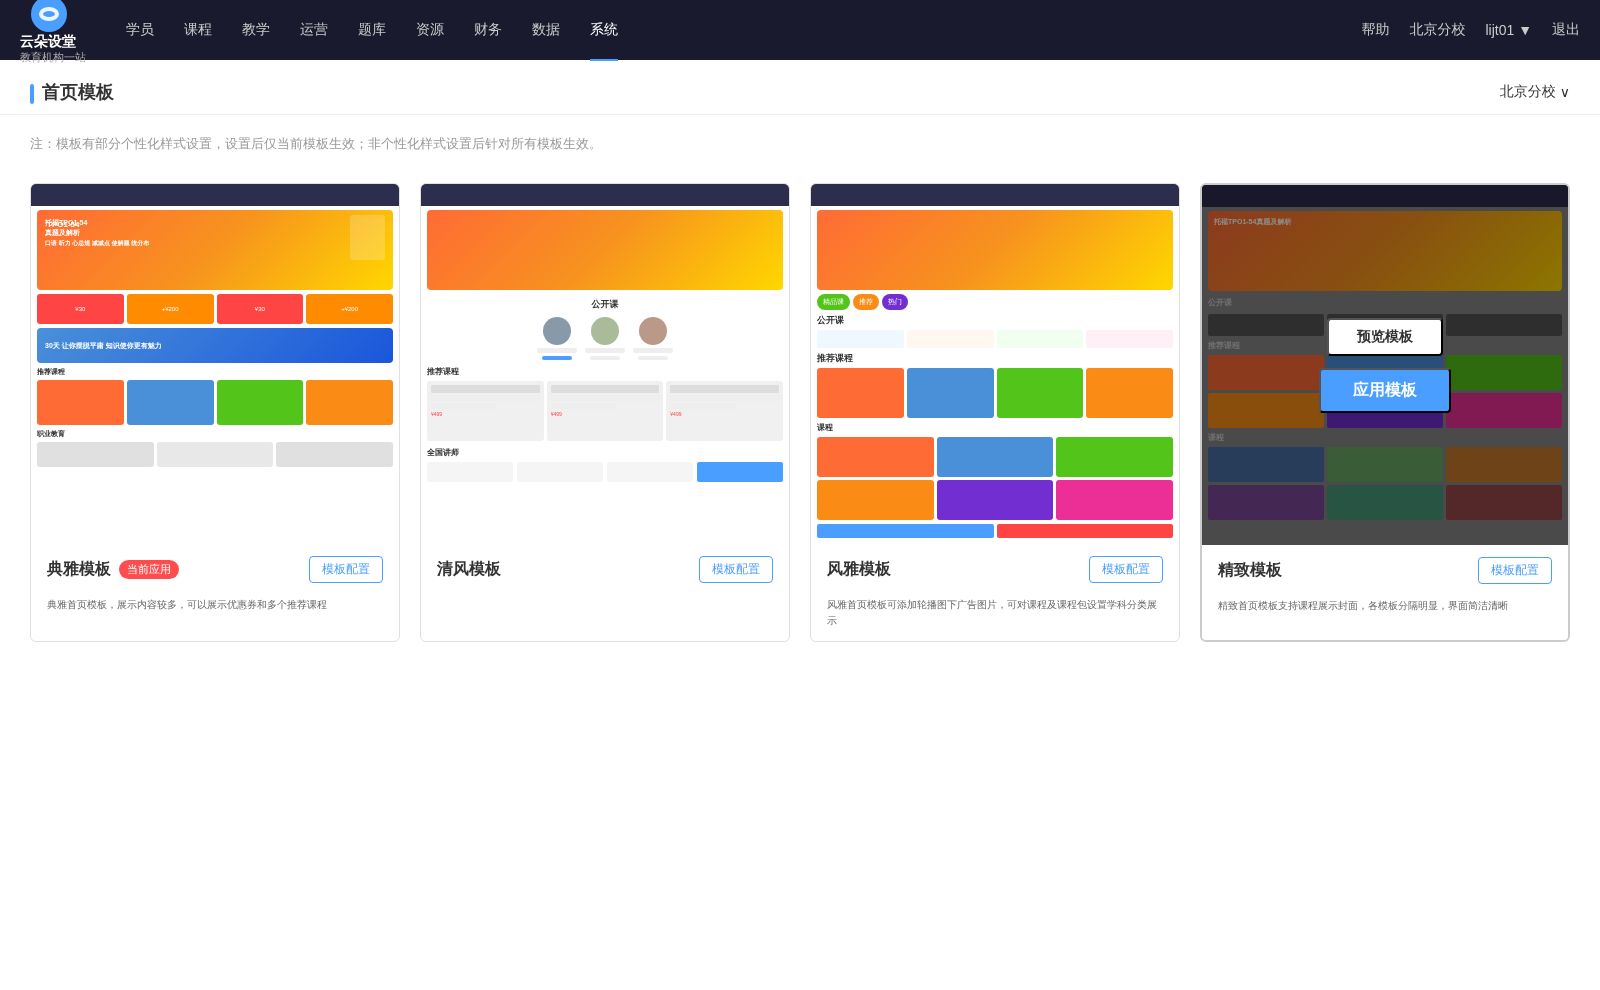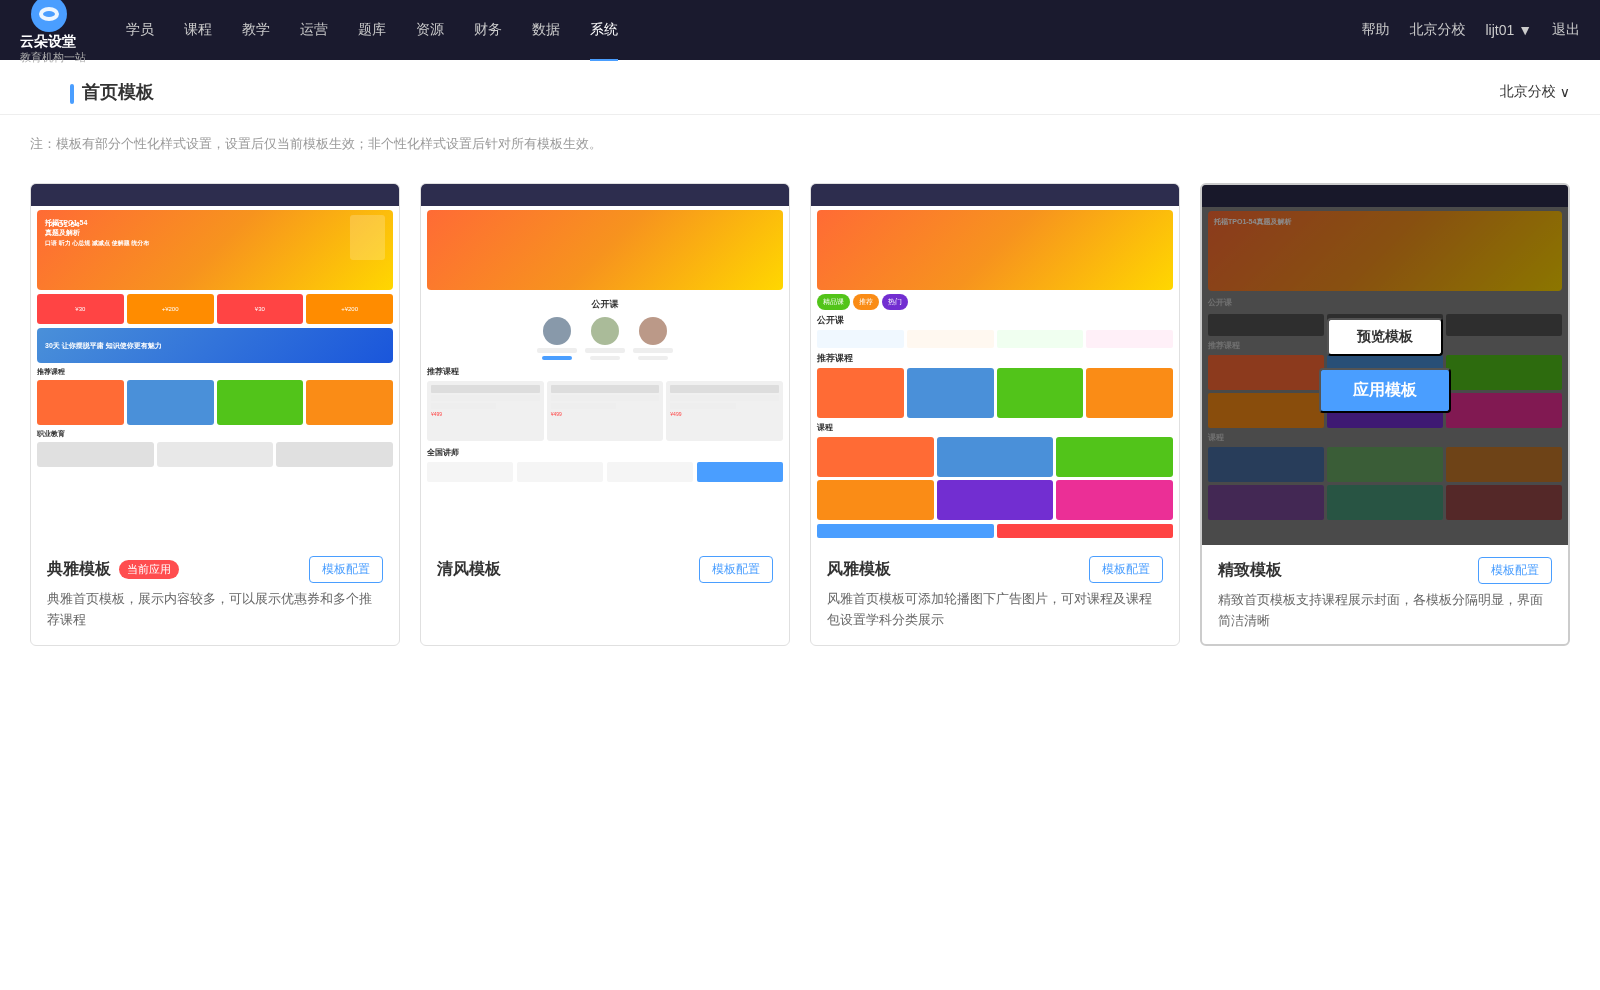--- a/index.html
+++ b/index.html
@@ -47,21 +47,21 @@
     .nav-right span { cursor: pointer; }
 
     
     .main { background: white; min-height: 930px; }
     .page-header {
       padding: 20px 30px 0;
       display: flex; align-items: center; justify-content: space-between;
       border-bottom: 1px solid #eee;
       padding-bottom: 10px;
     }
-    .page-title-wrap { display: flex; align-items: flex-end; gap: 8px; margin-left: 40px; }
+    .page-title-wrap { display: flex; align-items: flex-end; gap: 8px; }
     .page-title-bar { width: 4px; height: 20px; background: #4a9eff; border-radius: 2px; }
     .page-title { font-size: 18px; font-weight: bold; color: #333; }
     .branch-selector { display: flex; align-items: center; gap: 4px; cursor: pointer; color: #333; font-size: 14px; }
 
     
     .tabs {
       display: flex; gap: 0; padding: 0 30px; margin-top: 0;
       border-bottom: 1px solid #ddd;
     }
     .tab {
@@ -148,33 +148,33 @@
     .p4-apply-btn {
       background: #4a9eff; color: white; font-size: 16px; font-weight: bold;
       padding: 10px 32px; border-radius: 4px; cursor: pointer;
     }
     .p4-inner { width: 100%; height: 100%; }
     .p4-header { height: 22px; background: #2d2d4e; }
 
     
     .card-footer { padding: 12px 16px; }
     .card-title-row {
-      display: flex; align-items: center; justify-content: space-between; margin-bottom: 6px;
+      display: flex; align-items: center; justify-content: space-between; margin-bottom: 14px;
     }
     .card-title-left { display: flex; align-items: center; gap: 8px; }
     .card-name { font-size: 16px; font-weight: bold; color: #333; }
     .badge-current {
       background: #ff4d4f; color: white; font-size: 11px; padding: 2px 8px;
       border-radius: 10px;
     }
     .btn-config {
       background: white; color: #4a9eff; border: 1px solid #4a9eff;
       padding: 4px 12px; border-radius: 4px; font-size: 12px; cursor: pointer;
     }
-    .card-desc { font-size: 13px; color: #666; line-height: 1.6; }
+    .card-desc { font-size: 10px; color: #666; line-height: 1.6; }
   </style>
 </head>
 <body>
 
 <nav class="top-nav">
   <div class="logo-area">
     <div class="logo-icon">
       <svg width="22" height="22" viewBox="0 0 22 22">
         <ellipse cx="11" cy="11" rx="10" ry="7" fill="white" opacity="0.9"></ellipse>
         <ellipse cx="11" cy="11" rx="6" ry="3" fill="#4a9eff"></ellipse>

